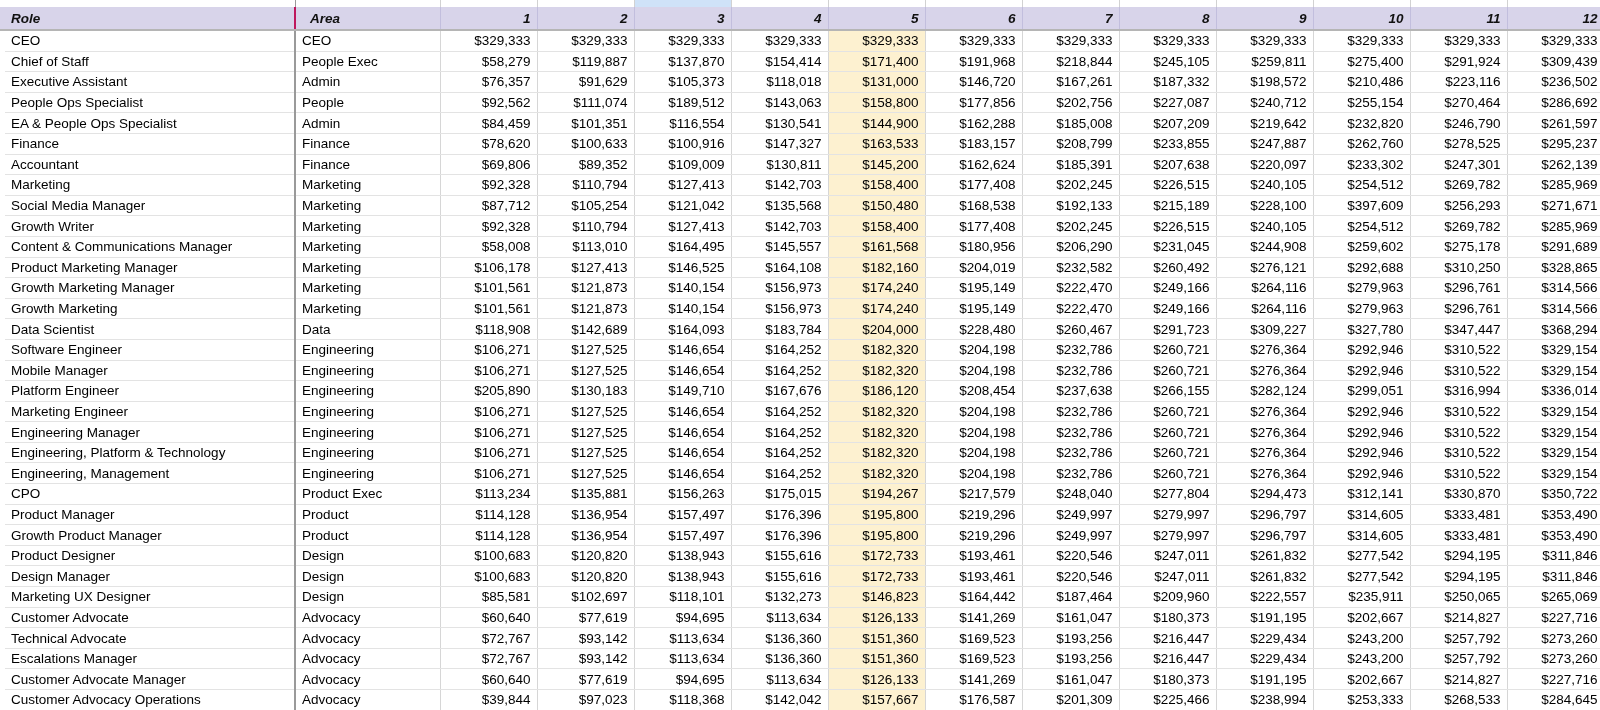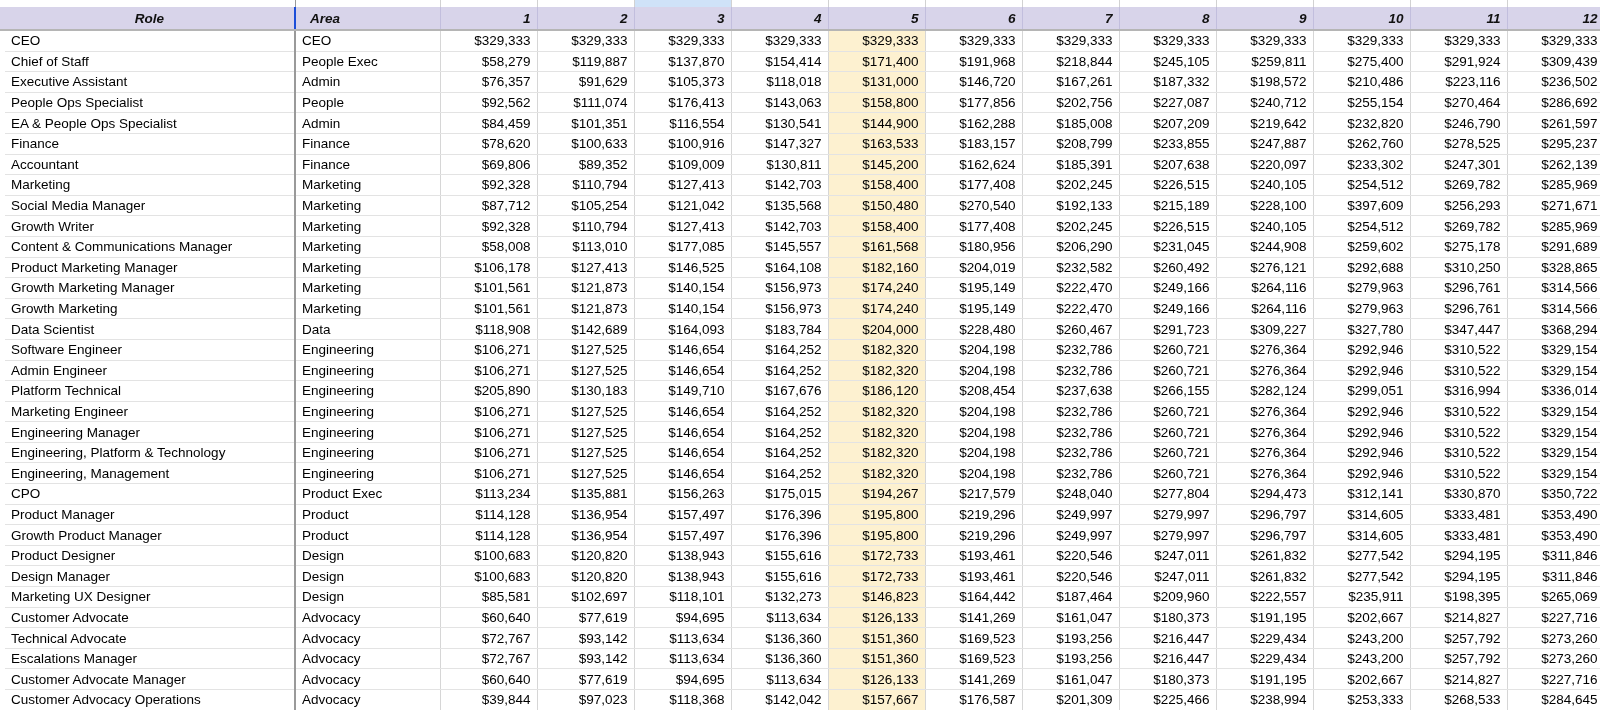--- a/index.html
+++ b/index.html
@@ -49,22 +49,22 @@
     border-bottom: 2px solid #b5b5b5;
     white-space: nowrap;
     overflow: hidden;
   }
   tr.hdr th.gutter {
     background: #d8d4ea;
     border-right: none;
     padding: 0;
   }
   tr.hdr th.rolecell {
-    text-align: center;
-    border-right: 2px solid #1d4ed8;
+    text-align: left;
+    border-right: 2px solid #be185d;
   }
   tr.hdr th.areacell { text-align: left; padding-left: 14px; }
   tr.hdr th.num { text-align: right; }
 
   
   tr.datarow td {
     height: 19.6px;
     padding: 0 6px;
     border-right: 1px solid #d6d6d6;
     border-bottom: 1px solid #e3e3e3;
@@ -193,21 +193,21 @@
           <td class="num">$210,486</td>
           <td class="num">$223,116</td>
           <td class="num">$236,502</td>
         </tr>
         <tr class="datarow">
           <td class="gutter"></td>
           <td class="rolecell">People Ops Specialist</td>
           <td class="areacell">People</td>
           <td class="num">$92,562</td>
           <td class="num">$111,074</td>
-          <td class="num">$176,413</td>
+          <td class="num">$189,512</td>
           <td class="num">$143,063</td>
           <td class="num hl">$158,800</td>
           <td class="num">$177,856</td>
           <td class="num">$202,756</td>
           <td class="num">$227,087</td>
           <td class="num">$240,712</td>
           <td class="num">$255,154</td>
           <td class="num">$270,464</td>
           <td class="num">$286,692</td>
         </tr>
@@ -281,21 +281,21 @@
         </tr>
         <tr class="datarow">
           <td class="gutter"></td>
           <td class="rolecell">Social Media Manager</td>
           <td class="areacell">Marketing</td>
           <td class="num">$87,712</td>
           <td class="num">$105,254</td>
           <td class="num">$121,042</td>
           <td class="num">$135,568</td>
           <td class="num hl">$150,480</td>
-          <td class="num">$270,540</td>
+          <td class="num">$168,538</td>
           <td class="num">$192,133</td>
           <td class="num">$215,189</td>
           <td class="num">$228,100</td>
           <td class="num">$397,609</td>
           <td class="num">$256,293</td>
           <td class="num">$271,671</td>
         </tr>
         <tr class="datarow">
           <td class="gutter"></td>
           <td class="rolecell">Growth Writer</td>
@@ -312,21 +312,21 @@
           <td class="num">$254,512</td>
           <td class="num">$269,782</td>
           <td class="num">$285,969</td>
         </tr>
         <tr class="datarow">
           <td class="gutter"></td>
           <td class="rolecell">Content &amp; Communications Manager</td>
           <td class="areacell">Marketing</td>
           <td class="num">$58,008</td>
           <td class="num">$113,010</td>
-          <td class="num">$177,085</td>
+          <td class="num">$164,495</td>
           <td class="num">$145,557</td>
           <td class="num hl">$161,568</td>
           <td class="num">$180,956</td>
           <td class="num">$206,290</td>
           <td class="num">$231,045</td>
           <td class="num">$244,908</td>
           <td class="num">$259,602</td>
           <td class="num">$275,178</td>
           <td class="num">$291,689</td>
         </tr>
@@ -410,38 +410,38 @@
           <td class="num">$204,198</td>
           <td class="num">$232,786</td>
           <td class="num">$260,721</td>
           <td class="num">$276,364</td>
           <td class="num">$292,946</td>
           <td class="num">$310,522</td>
           <td class="num">$329,154</td>
         </tr>
         <tr class="datarow">
           <td class="gutter"></td>
-          <td class="rolecell">Admin Engineer</td>
+          <td class="rolecell">Mobile Manager</td>
           <td class="areacell">Engineering</td>
           <td class="num">$106,271</td>
           <td class="num">$127,525</td>
           <td class="num">$146,654</td>
           <td class="num">$164,252</td>
           <td class="num hl">$182,320</td>
           <td class="num">$204,198</td>
           <td class="num">$232,786</td>
           <td class="num">$260,721</td>
           <td class="num">$276,364</td>
           <td class="num">$292,946</td>
           <td class="num">$310,522</td>
           <td class="num">$329,154</td>
         </tr>
         <tr class="datarow">
           <td class="gutter"></td>
-          <td class="rolecell">Platform Technical</td>
+          <td class="rolecell">Platform Engineer</td>
           <td class="areacell">Engineering</td>
           <td class="num">$205,890</td>
           <td class="num">$130,183</td>
           <td class="num">$149,710</td>
           <td class="num">$167,676</td>
           <td class="num hl">$186,120</td>
           <td class="num">$208,454</td>
           <td class="num">$237,638</td>
           <td class="num">$266,155</td>
           <td class="num">$282,124</td>
@@ -609,21 +609,21 @@
           <td class="num">$85,581</td>
           <td class="num">$102,697</td>
           <td class="num">$118,101</td>
           <td class="num">$132,273</td>
           <td class="num hl">$146,823</td>
           <td class="num">$164,442</td>
           <td class="num">$187,464</td>
           <td class="num">$209,960</td>
           <td class="num">$222,557</td>
           <td class="num">$235,911</td>
-          <td class="num">$198,395</td>
+          <td class="num">$250,065</td>
           <td class="num">$265,069</td>
         </tr>
         <tr class="datarow">
           <td class="gutter"></td>
           <td class="rolecell">Customer Advocate</td>
           <td class="areacell">Advocacy</td>
           <td class="num">$60,640</td>
           <td class="num">$77,619</td>
           <td class="num">$94,695</td>
           <td class="num">$113,634</td>

